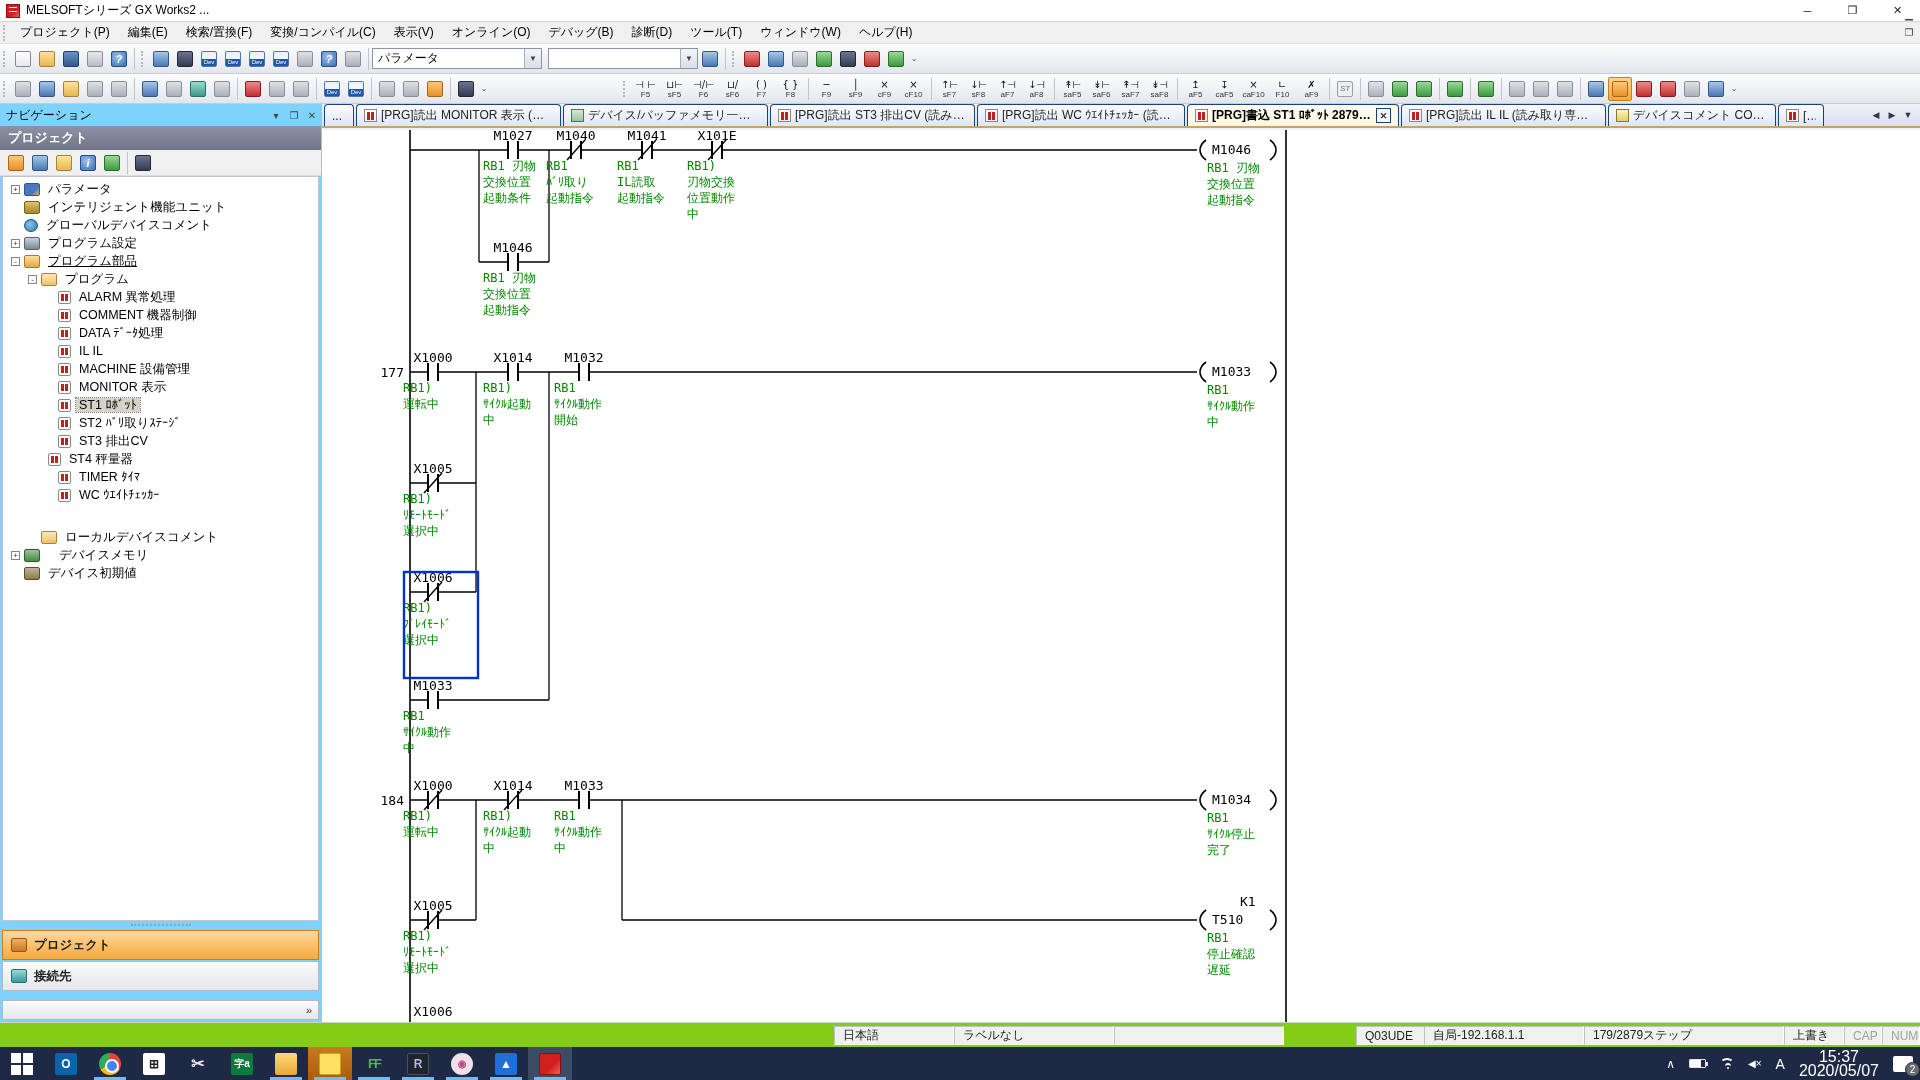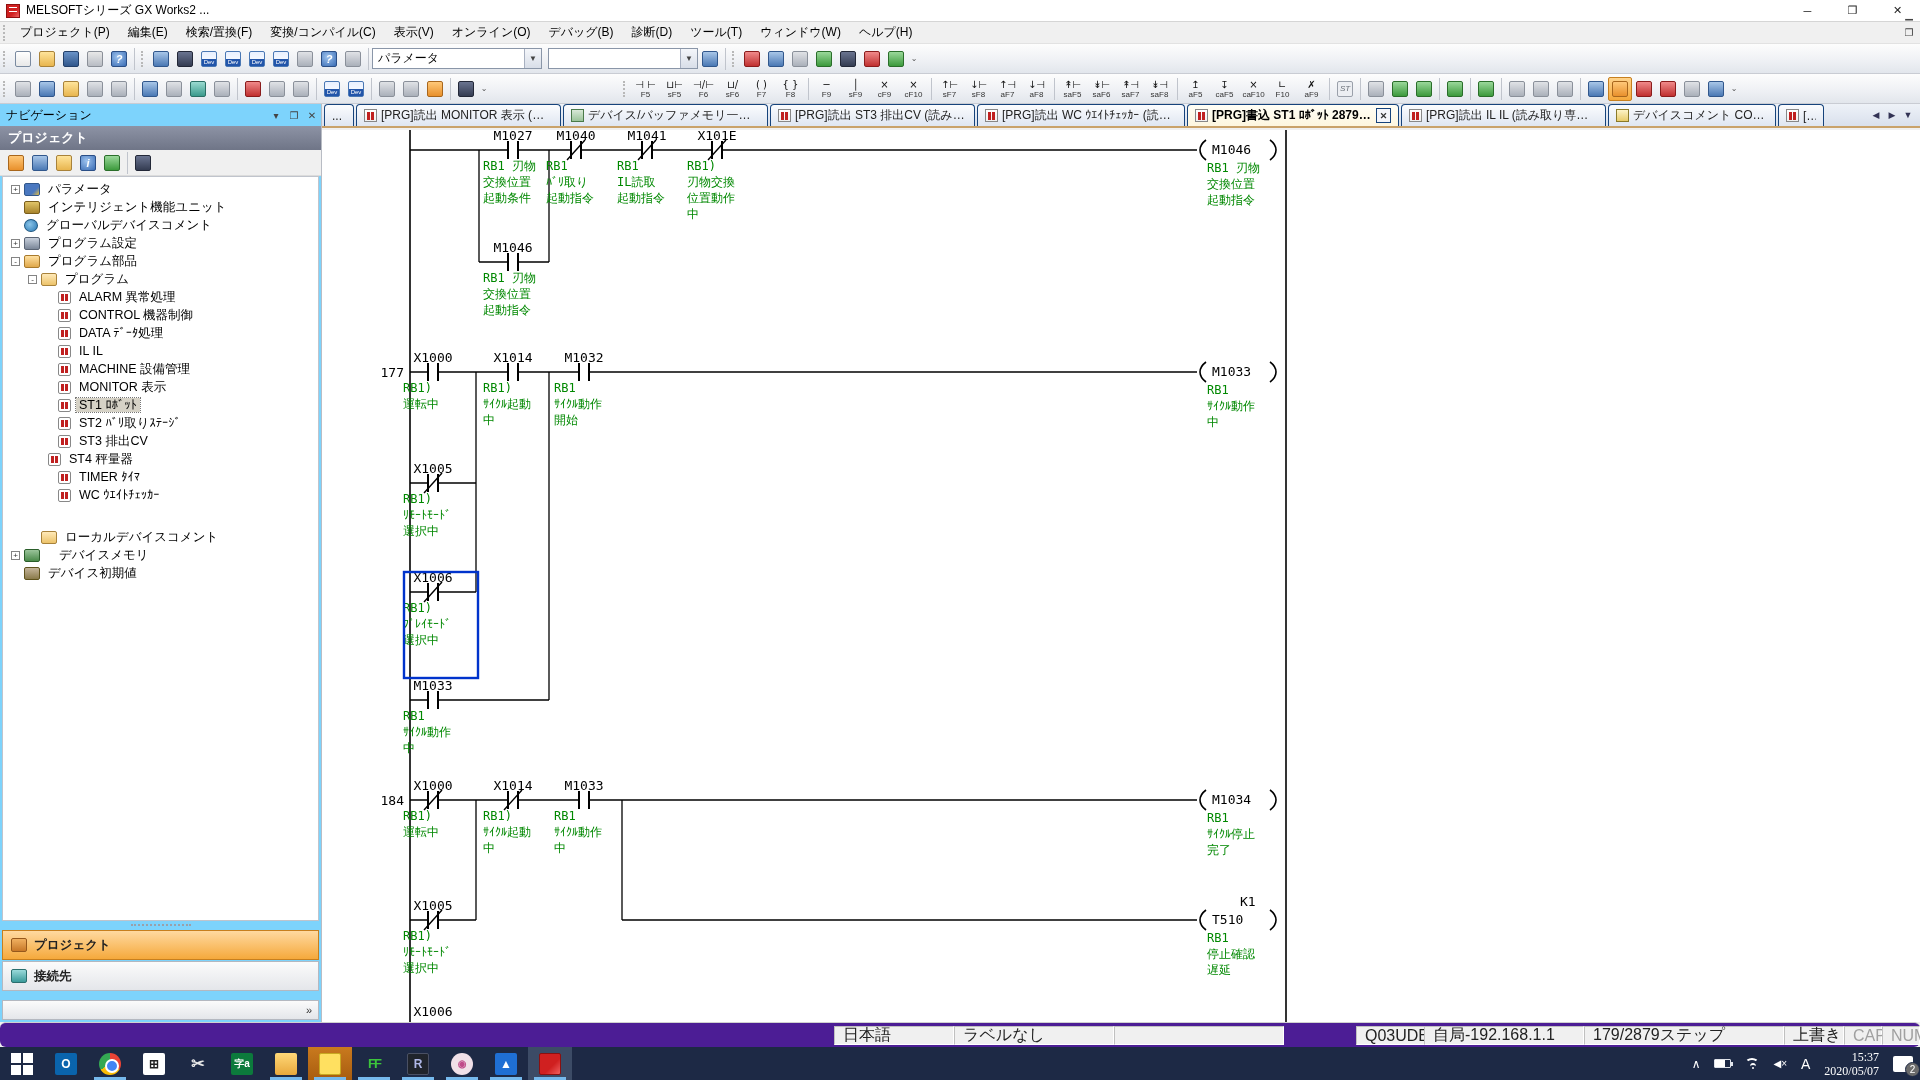--- a/index.html
+++ b/index.html
@@ -98,21 +98,21 @@
   .n-proj { background:linear-gradient(#f0b060,#c87828); border:1px solid #96581c; }
   .n-lib  { background:linear-gradient(#b0c4e8,#5a78b4); border:1px solid #3a548c; }
   .n-conn { background:linear-gradient(#9adada,#3a9a9a); border:1px solid #2a6e6e; }
   #nav-collapse { height:20px; margin:8px 2px 2px 2px; background:linear-gradient(#fbfbfb,#e4e6ea); border:1px solid #b4b8c0; display:flex; align-items:center; justify-content:flex-end; font-size:11px; color:#333; padding-right:6px; }
 
   
   #editor { position:absolute; left:322px; top:130px; width:1598px; height:892px; background:#fff; overflow:hidden; }
   #ladder-svg { position:absolute; left:0; top:0; }
 
   
-  #statusbar { position:absolute; left:0; top:1022px; width:1920px; height:25px; background:#4c1d95; border-top:1px solid #d0d0d0; font-size:16px; color:#222;border-radius:6px; }
+  #statusbar { position:absolute; left:0; top:1022px; width:1920px; height:25px; background:#84cc16; border-top:1px solid #d0d0d0; font-size:12px; color:#222; }
   .sseg { position:absolute; top:3px; height:19px; border:1px solid #c0c0c0; border-right-color:#fff; border-bottom-color:#fff; display:flex; align-items:center; padding-left:8px; background:#f0f0f0; }
   .sseg.dim { color:#a0a0a0; }
 
   
   #taskbar { position:absolute; left:0; top:1047px; width:1920px; height:33px; background:#1d2945; display:flex; align-items:stretch; }
   .tk { width:44px; display:flex; align-items:center; justify-content:center; position:relative; }
   .tk.running:after { content:""; position:absolute; left:6px; right:6px; bottom:0; height:3px; background:#76b9ed; }
   .tk.active-orange { background:linear-gradient(#c97a1e,#a85c10); }
   .tk.active-dark { background:#3c4b66; }
   .tkicon { width:22px; height:22px; display:flex; align-items:center; justify-content:center; color:#fff; font-size:12px; font-weight:bold; border-radius:2px; }
@@ -131,21 +131,21 @@
   .a-paint { background:#f0e0e8; border-radius:50%; color:#c04a8a; font-size:10px; }
   .a-photo { background:#1f6fd4; }
   .a-gx { background:linear-gradient(135deg,#d02020 60%,#f06060); border:1px solid #8a1010; }
   #tray { margin-left:auto; display:flex; align-items:center; color:#fff; font-size:12px; }
   #tray .titem { padding:0 7px; display:flex; align-items:center; height:33px; }
   #battery { width:17px; height:9px; border:1px solid #dfe3ea; border-radius:1px; position:relative; background:linear-gradient(90deg,#fff 0 70%,transparent 70%); }
   #battery:after { content:""; position:absolute; right:-3px; top:2px; width:2px; height:4px; background:#dfe3ea; }
   #wifi { width:14px; height:11px; border-radius:50% 50% 0 0; border-top:2px solid #fff; border-left:2px solid transparent; border-right:2px solid transparent; position:relative; }
   #wifi:before { content:""; position:absolute; left:3px; top:3px; width:6px; height:5px; border-radius:50% 50% 0 0; border-top:2px solid #fff; }
   #wifi:after { content:""; position:absolute; left:5px; top:7px; width:2px; height:2px; background:#fff; border-radius:50%; }
-  #clock { text-align:right; line-height:14px; font-size:12px;font-family:Liberation Serif, serif; }
+  #clock { text-align:center; line-height:14px; font-size:16px; }
   #notif { position:relative; width:20px; height:16px; background:#fff; border-radius:2px; }
   #notif i { position:absolute; right:-7px; bottom:-5px; width:15px; height:15px; background:#6b6b6b; border-radius:50%; color:#fff; font-size:10px; font-style:normal; display:flex; align-items:center; justify-content:center; border:1px solid #1d2945; }
 </style>
 </head>
 <body>
 
 <div id="app">
 
   <div id="titlebar">
     <span id="title-icon"></span>
@@ -570,36 +570,36 @@
           <span class="tlabel" style="padding: 0px 3px;">グローバルデバイスコメント</span>
         </div>
         <div class="trow" style="padding-left: 8px;">
           <span class="texp">+</span>
           <span class="tico k-pset"></span>
           <span class="tlabel" style="padding: 0px 3px;">プログラム設定</span>
         </div>
         <div class="trow" style="padding-left: 8px;">
           <span class="texp">-</span>
           <span class="tico k-pou"></span>
-          <span class="tlabel" style="padding: 0px 3px;">プログラム部品</span>
+          <span class="tlabel" style="padding: 0px 3px; text-decoration: underline;">プログラム部品</span>
         </div>
         <div class="trow" style="padding-left: 25px;">
           <span class="texp">-</span>
           <span class="tico k-fold"></span>
           <span class="tlabel" style="padding: 0px 3px;">プログラム</span>
         </div>
         <div class="trow" style="padding-left: 42px;">
           <span class="texp none"></span>
           <span class="tico k-prg"></span>
           <span class="tlabel" style="padding: 0px 3px;">ALARM 異常処理</span>
         </div>
         <div class="trow" style="padding-left: 42px;">
           <span class="texp none"></span>
           <span class="tico k-prg"></span>
-          <span class="tlabel" style="padding: 0px 3px;">CONTROL 機器制御</span>
+          <span class="tlabel" style="padding: 0px 3px;">COMMENT 機器制御</span>
         </div>
         <div class="trow" style="padding-left: 42px;">
           <span class="texp none"></span>
           <span class="tico k-prg"></span>
           <span class="tlabel" style="padding: 0px 3px;">DATA ﾃﾞｰﾀ処理</span>
         </div>
         <div class="trow" style="padding-left: 42px;">
           <span class="texp none"></span>
           <span class="tico k-prg"></span>
           <span class="tlabel" style="padding: 0px 3px;">IL IL</span>

